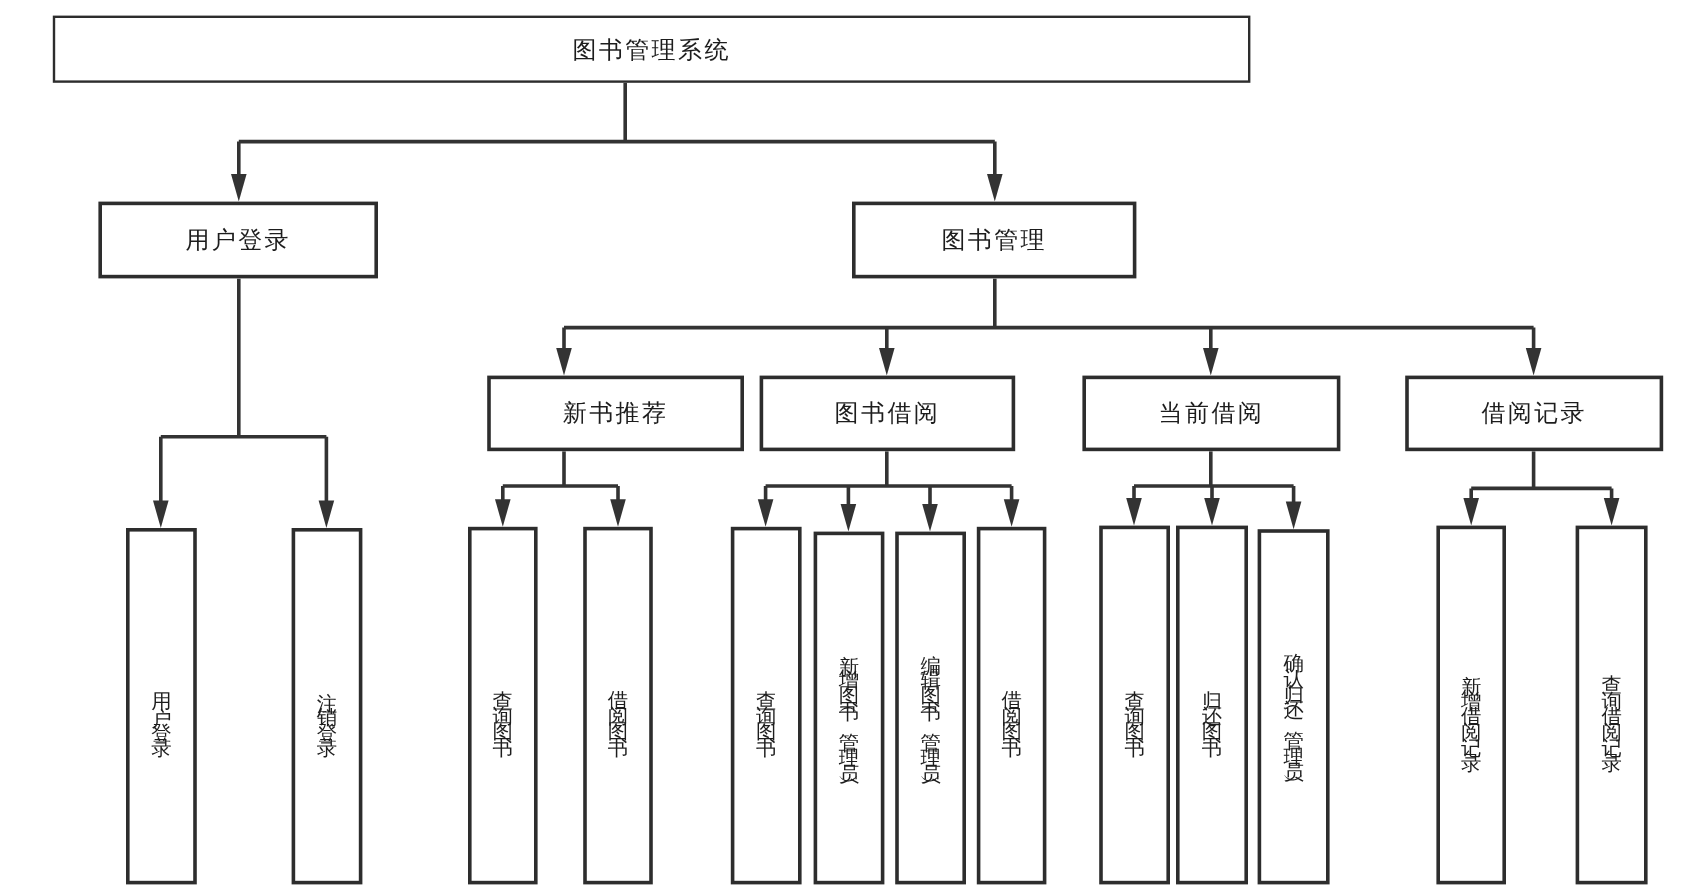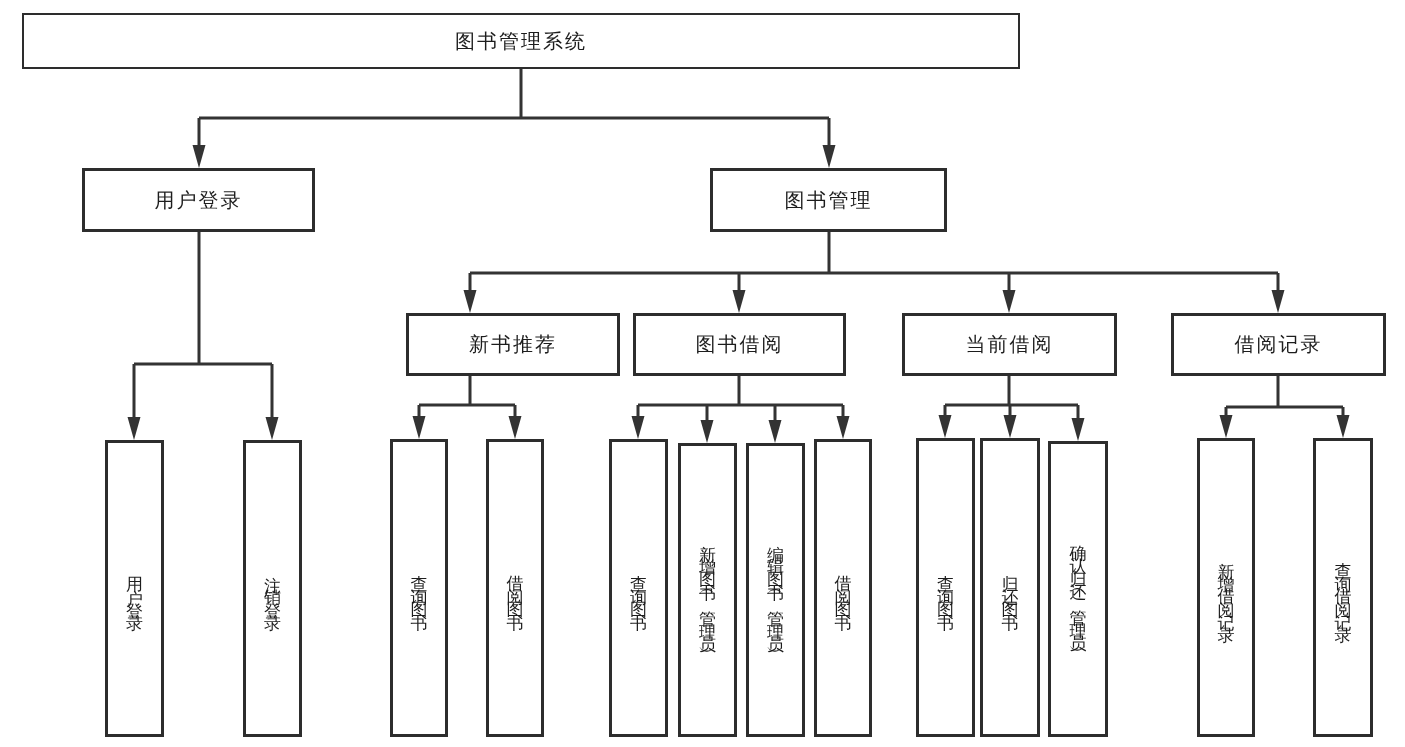--- a/index.html
+++ b/index.html
@@ -11,21 +11,21 @@
     overflow:hidden;
   }
   svg.connectors{position:absolute;left:0;top:0;}
   .box{
     position:absolute;
     background:#ffffff;
     border:3px solid #2d2d2d;
     box-sizing:border-box;
     display:flex;align-items:center;justify-content:center;
   }
-  .box.root{border-width:2px;}
+  .box.root{border-width:2px;margin-left:22px;}
   .h-label{
     font-size:20px;color:#1d1d1d;letter-spacing:2px;white-space:nowrap;
   }
   .v-box .v-label{
     writing-mode:vertical-rl;
     text-orientation:mixed;
     font-size:17px;
     letter-spacing:13px;
     line-height:1;
     color:#1d1d1d;

